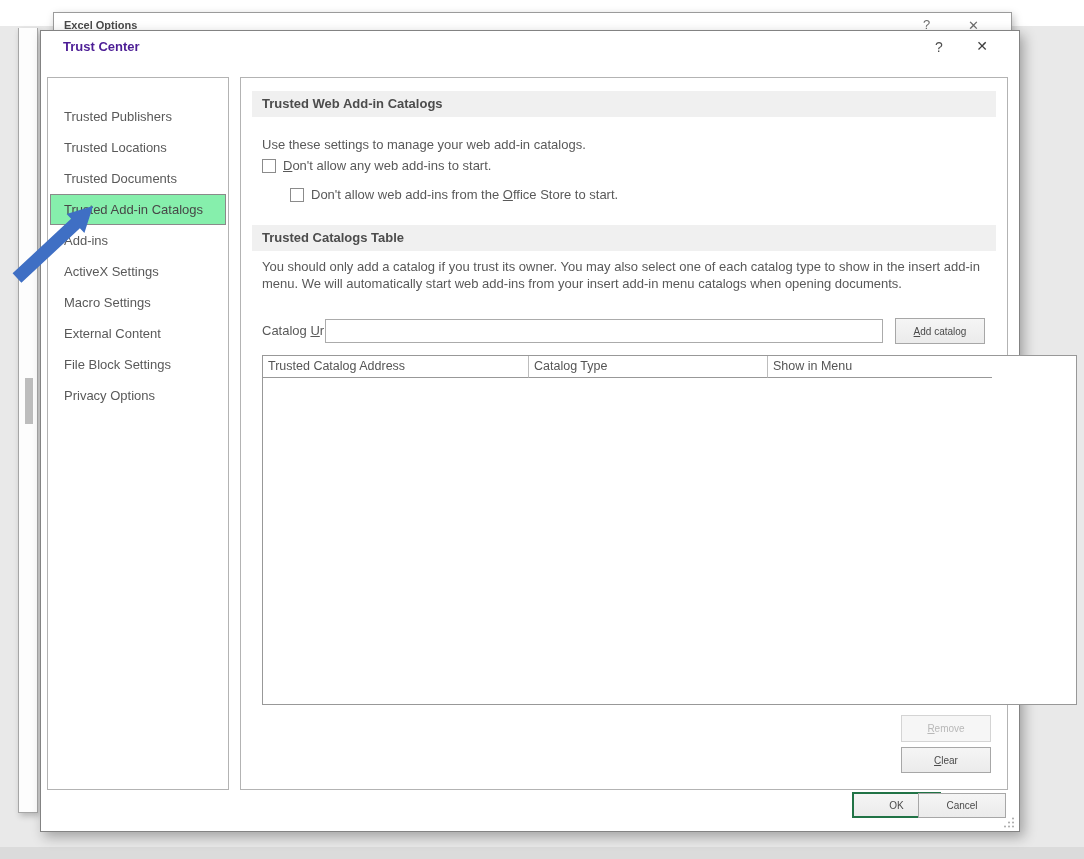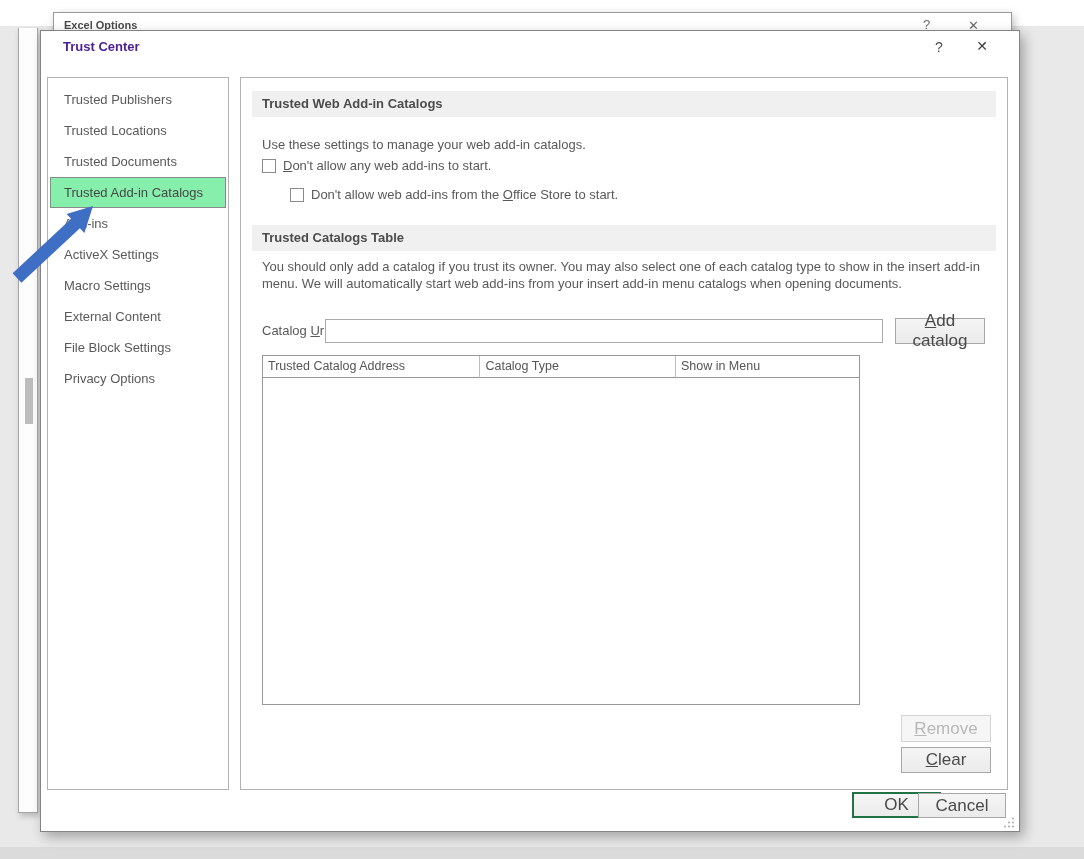--- a/index.html
+++ b/index.html
@@ -23,46 +23,46 @@
   .bg-close { position:absolute; left:914px; top:5px; font-size:13px; color:#6d6d6d; }
 
   
   .tc { position:absolute; left:40px; top:30px; width:980px; height:802px; background:#ffffff;
         border:1px solid #838383; box-shadow:4px 5px 12px rgba(0,0,0,.30); }
   .tc-title { position:absolute; left:22px; top:8px; font-size:13px; font-weight:600; color:#4c1d95; }
   .tc-help  { position:absolute; left:888px; top:8px; font-size:14px; color:#4f4f4f; width:20px; text-align:center; }
   .tc-close { position:absolute; left:930px; top:7px; font-size:14px; color:#3f3f3f; width:22px; text-align:center; }
 
   .sidebar { position:absolute; left:6px; top:46px; width:182px; height:713px;
-             border:1px solid #b3b3b3; background:#ffffff; padding-top:6px; list-style:none; }
+             border:1px solid #b3b3b3; background:#ffffff; padding-top:23px; list-style:none; }
   .sidebar li { height:31px; line-height:30px; padding-left:13px; margin:0 2px; font-size:13px;
                 color:#595959; border:1px solid transparent; white-space:nowrap; overflow:hidden; }
   .sidebar li.selected { background:#86efac; border-color:#8a8a8a; color:#474747; }
 
   .main { position:absolute; left:199px; top:46px; width:768px; height:713px;
           border:1px solid #b3b3b3; background:#ffffff; }
   .sec-header { position:absolute; left:11px; width:744px; height:26px; background:#f0f0f0;
                 line-height:26px; padding-left:10px; font-size:13px; font-weight:bold; color:#4c4c4c; }
   .sec1 { top:13px; } .sec2 { top:147px; }
   .txt { font-size:13px; color:#595959; }
   .intro { position:absolute; left:21px; top:59px; }
   .cb-row { position:absolute; display:flex; align-items:center; }
   .cb-row1 { left:21px; top:80px; } .cb-row2 { left:49px; top:109px; }
   .checkbox { width:14px; height:14px; border:1px solid #8b8b8b; background:#ffffff; margin-right:7px; flex:none; }
   .accel { text-decoration:underline; }
   .desc { position:absolute; left:21px; top:180px; width:736px; line-height:17px; }
   .url-label { position:absolute; left:21px; top:241px; line-height:24px; }
   .url-input { position:absolute; left:84px; top:241px; width:558px; height:24px; border:1px solid #ababab;
                background:#ffffff; font:13px "Liberation Sans",sans-serif; color:#444; padding:0 4px; }
-  .btn { background:linear-gradient(#f5f5f5,#ebebeb); border:1px solid #a7a7a7; font-size:17px;
+  .btn { background:linear-gradient(#f5f5f5,#ebebeb); border:1px solid #a7a7a7; font-size:10px;
          color:#4a4a4a; text-align:center; display:flex; align-items:center; justify-content:center; }
   .add-btn { position:absolute; left:654px; top:240px; width:90px; height:26px; }
   .btn.disabled { background:#f6f6f6; border-color:#d4d4d4; color:#b8b8b8; }
 
-  .cat-table { position:absolute; left:21px; top:277px; width:598px; border:1px solid #989898; background:#fff; }
+  .cat-table { position:absolute; left:21px; top:277px; width:815px; border:1px solid #989898; background:#fff; }
   .thead { display:flex; }
   .th { height:22px; line-height:21px; padding-left:5px; font-size:12.5px; color:#555555;
         border-right:1px solid #bdbdbd; border-bottom:1px solid #989898; background:#ffffff;
         white-space:nowrap; overflow:hidden; }
   .th1 { width:266px; } .th2 { width:239px; } .th3 { width:224px; border-right:none; }
   .tbody { height:326px; background:#ffffff; }
 
   .remove-btn { position:absolute; left:660px; top:637px; width:90px; height:27px; }
   .clear-btn  { position:absolute; left:660px; top:669px; width:90px; height:26px; }
 

